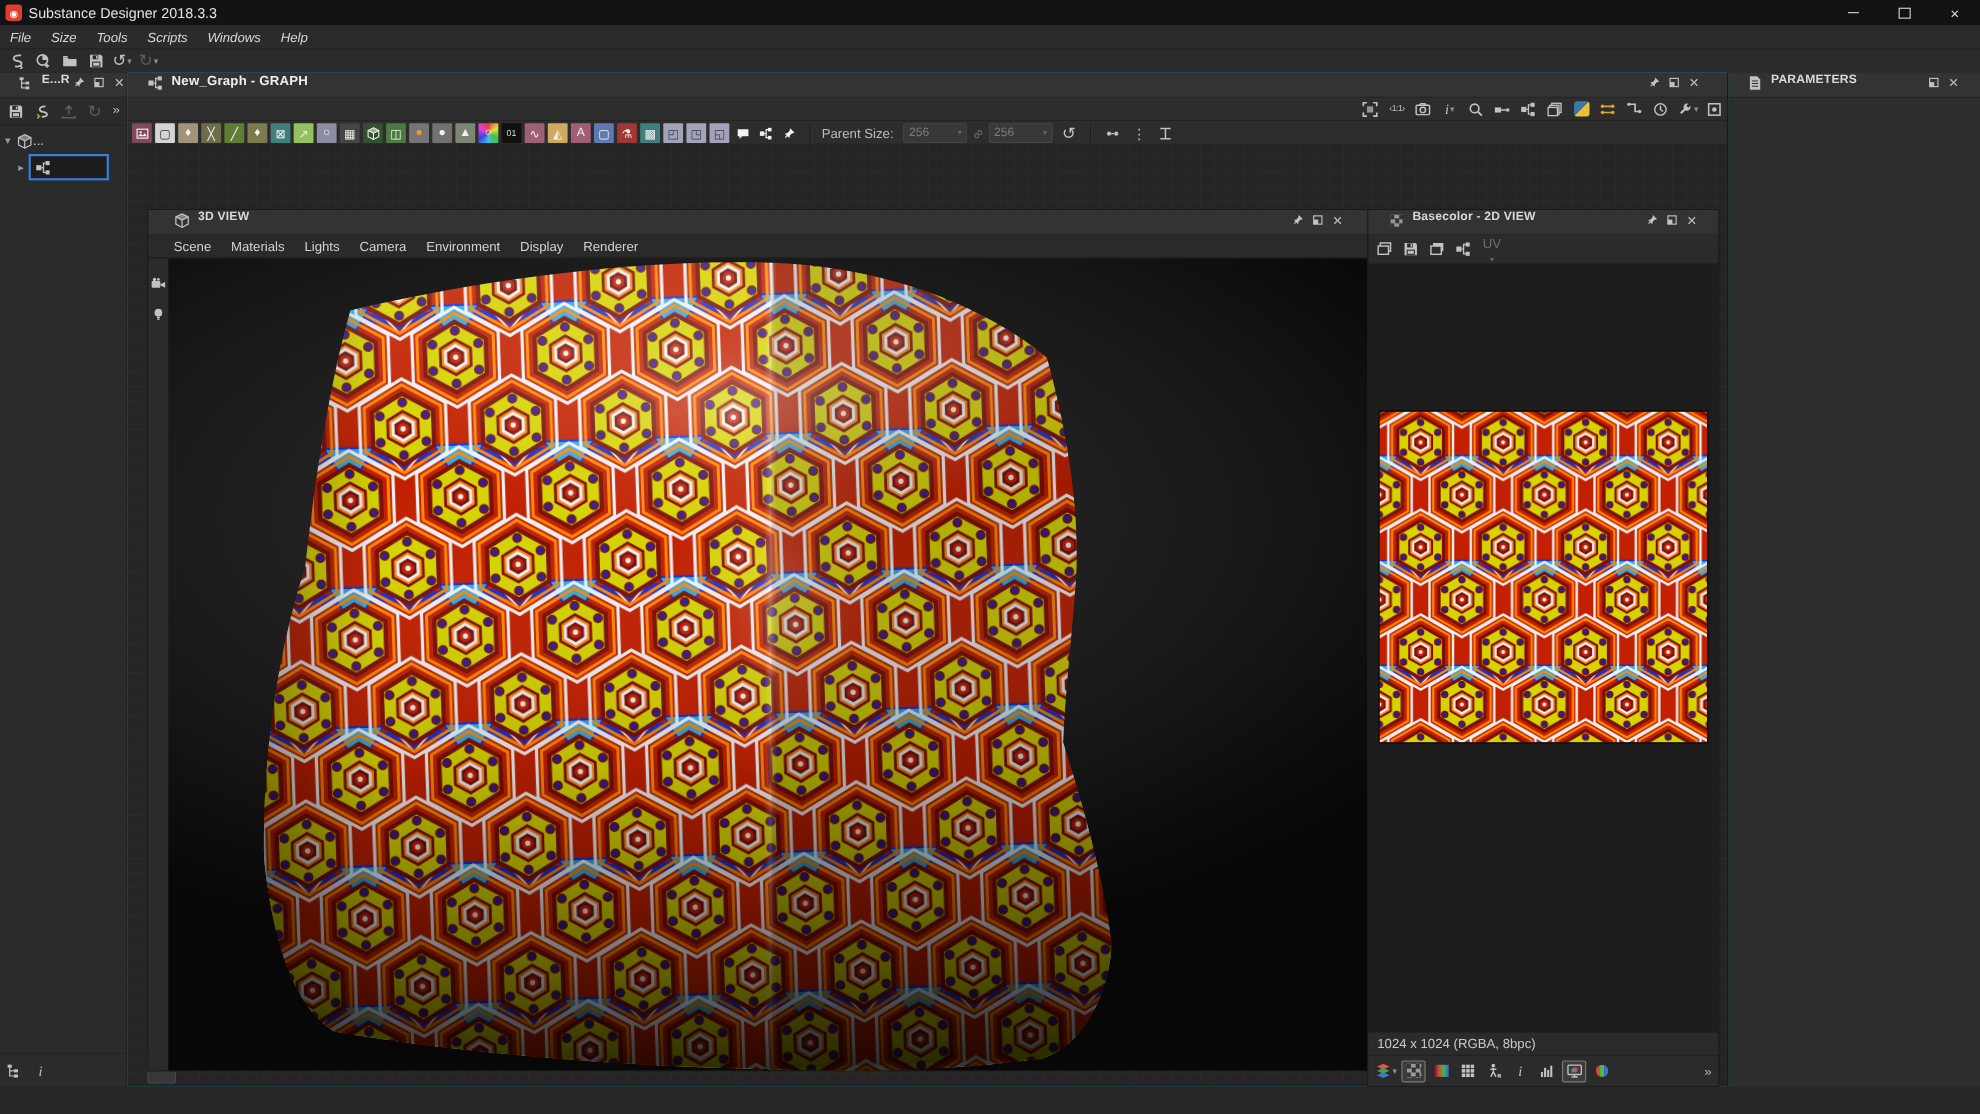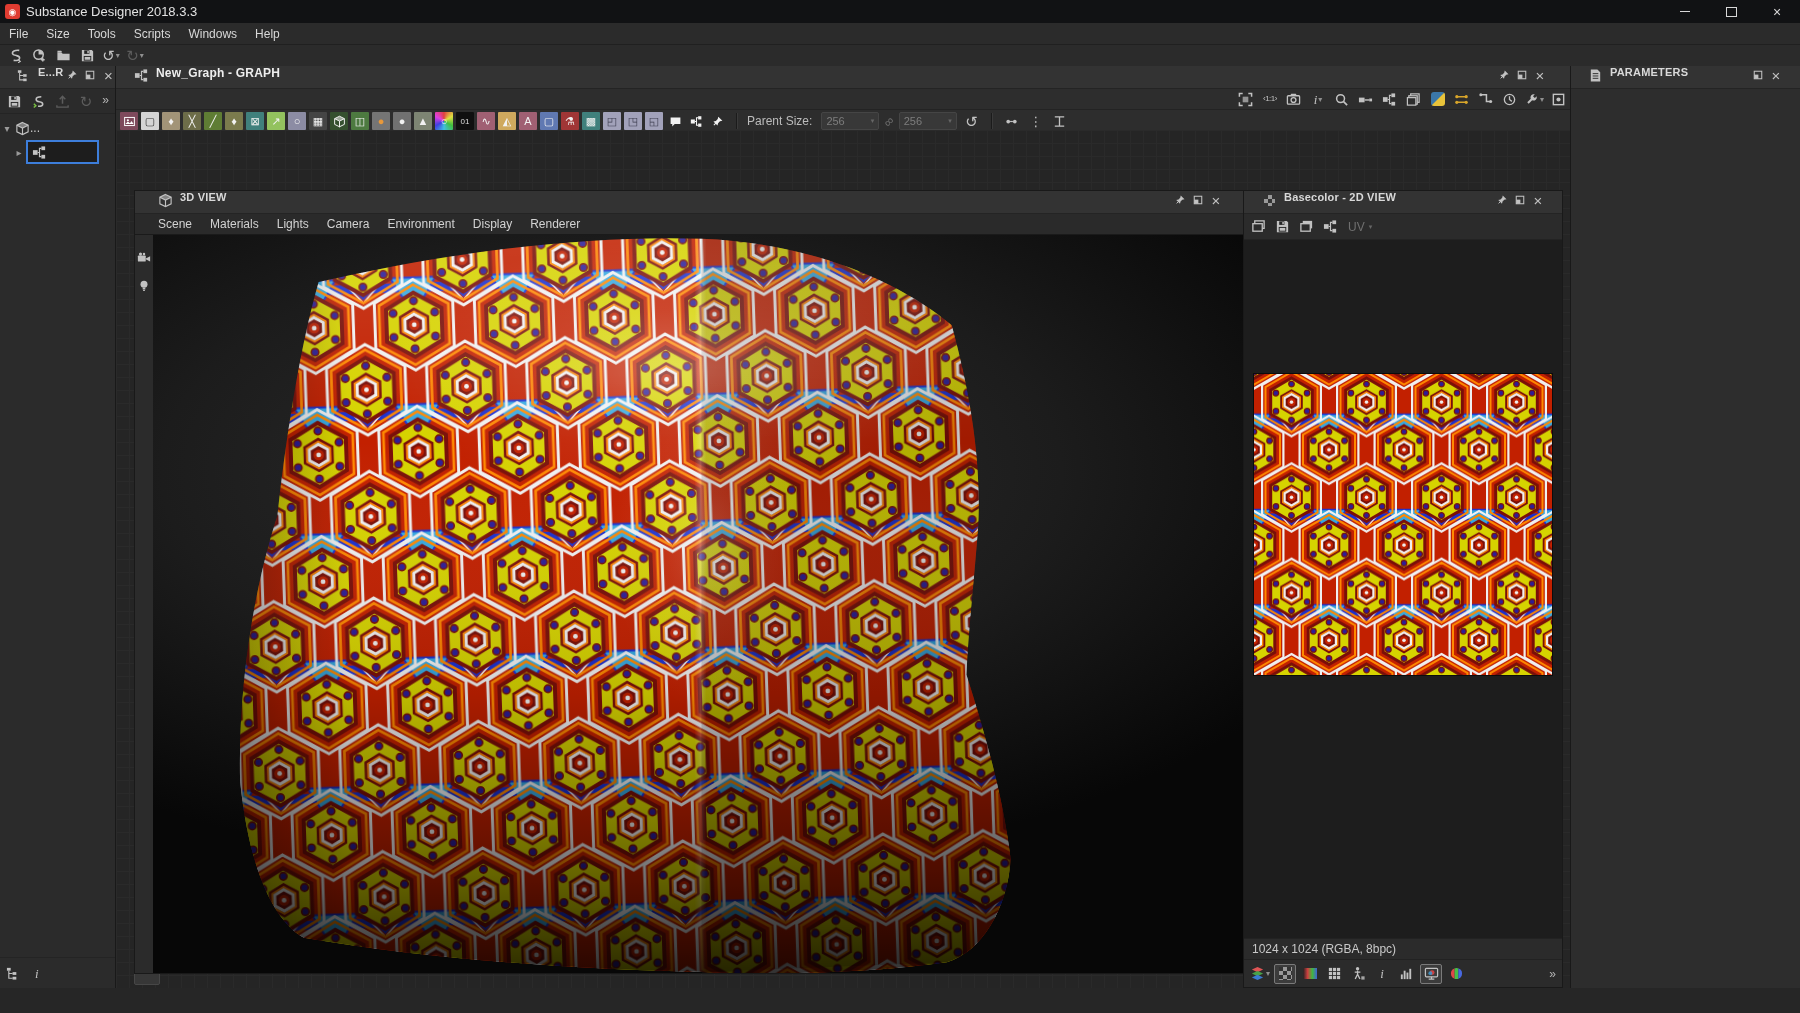--- a/index.html
+++ b/index.html
@@ -9,21 +9,21 @@
   
   .titlebar{height:23px;background:#111214;display:flex;align-items:center;}
   .app-icon{width:15px;height:15px;margin:0 6px 0 5px;border-radius:3px;background:#e03c31;display:inline-flex;align-items:center;justify-content:center;color:#fff;font-size:9px;}
   .title{color:#e2e2e2;font-size:13px;}
   .winbtns{margin-left:auto;display:flex;height:23px;}
   .winbtn{width:46px;height:23px;display:flex;align-items:center;justify-content:center;color:#d8d8d8;font-size:14px;}
   .min-glyph{width:10px;height:1px;background:#d8d8d8;display:block;}
   .max-glyph{width:9px;height:8px;border:1px solid #d8d8d8;display:block;}
 
   
-  .menubar{height:21px;background:#2b2b2b;display:flex;align-items:center;border-bottom:1px solid #202020;}
+  .menubar{height:21px;background:#2b2b2b;display:flex;align-items:center;border-bottom:1px solid #202020;font-style:italic;}
   .menubar span{padding:0 9px;color:#d8d8d8;}
   .maintb{height:21px;background:#2b2b2b;display:flex;align-items:center;border-bottom:1px solid #1a1a1a;padding-left:3px;}
 
   
   .tbtn{display:inline-flex;align-items:center;justify-content:center;min-width:20px;height:18px;margin:0 2px;color:#c2c2c2;}
   .tbtn svg{width:15px;height:15px;display:block;}
   .tbtn.dis{color:#5c5c5c;}
   .tbtn.act{background:#3c3c3c;border:1px solid #7a7a7a;border-radius:2px;}
   .caret{font-size:8px;color:#8f8f8f;margin-left:1px;}
   .tx{line-height:1;}
@@ -79,21 +79,21 @@
   .body3d{flex:1;display:flex;min-height:0;}
   .gutter3d{width:18px;background:#2b2b2b;display:flex;flex-direction:column;align-items:center;padding-top:14px;gap:10px;color:#cfcfcf;}
   .gutter3d .tbtn{min-width:16px;margin:0;}
   .gutter3d svg{width:14px;height:14px;}
   .viewport3d{flex:1;position:relative;overflow:hidden;
     background:radial-gradient(ellipse 75% 55% at 42% 32%, #2e2e2e 0%, #1c1c1c 55%, #0e0e0e 85%, #070707 100%);}
   .obj3d{position:absolute;left:50px;top:-4px;width:830px;height:746px;}
 
   .panel2d{position:absolute;left:1127px;top:124px;width:320px;height:798px;background:#2b2b2b;border:1px solid #191919;display:flex;flex-direction:column;box-sizing:border-box;}
   .tb2d{height:25px;display:flex;align-items:center;border-bottom:1px solid #232323;padding-left:2px;}
-  .uvdd{color:#6f6f6f;margin-left:6px;display:inline-flex;align-items:center;gap:4px;}
+  .uvdd{color:#6f6f6f;margin-left:6px;display:inline-flex;align-items:center;gap:4px;flex-direction:column;}
   .canvas2d{flex:1;position:relative;background:#1d1d1d;overflow:hidden;}
   .tex2d{position:absolute;left:10px;top:134px;width:298px;height:301px;outline:1px solid #0c0c0c;}
   .info2d{height:20px;display:flex;align-items:center;padding-left:8px;color:#c9c9c9;background:#2b2b2b;border-top:1px solid #222;}
   .foot2d{height:27px;display:flex;align-items:center;background:#2b2b2b;border-top:1px solid #222;padding-left:4px;}
   .foot2d .ovf{margin-left:auto;padding-right:6px;color:#b5b5b5;}
 
   
   .params{width:229px;background:#2d2d2d;flex:none;display:flex;flex-direction:column;}
   .params .pbody{flex:1;background:#2d2d2d;}
 

